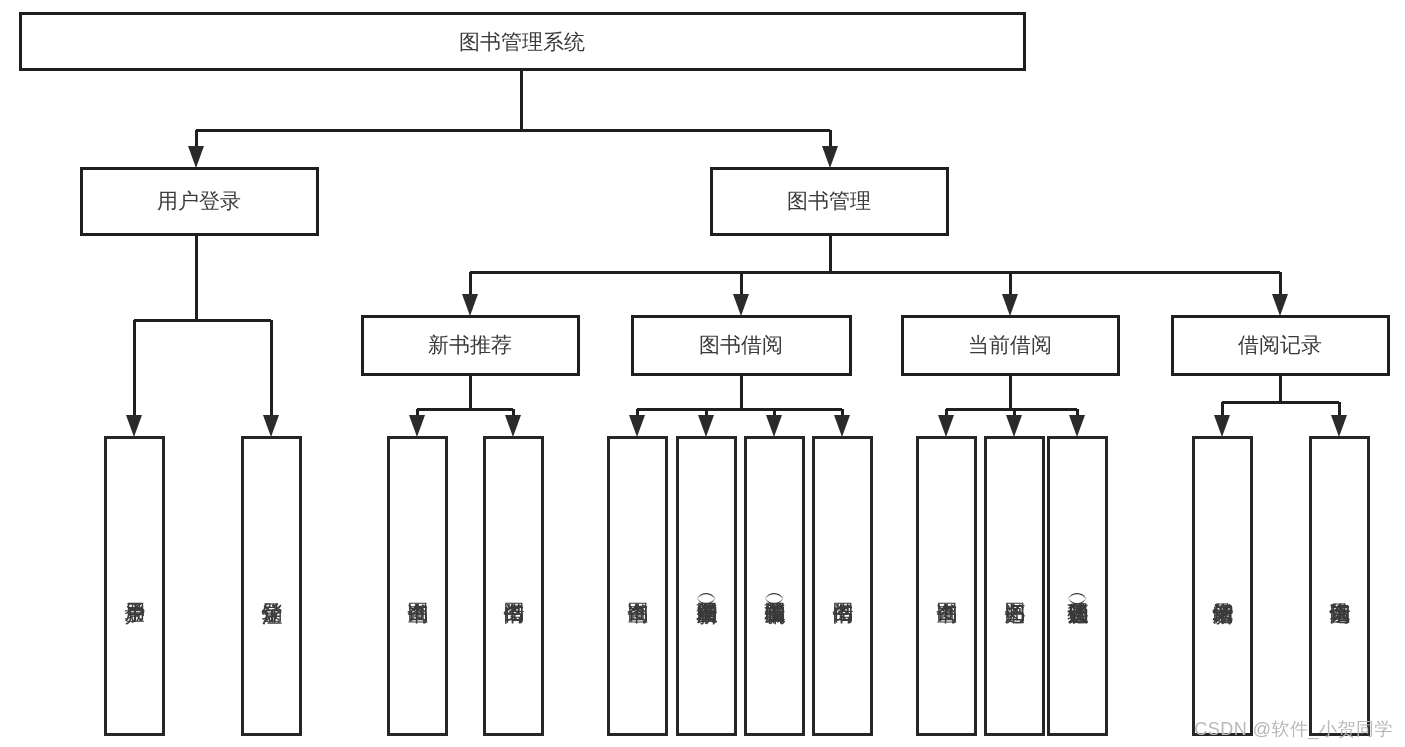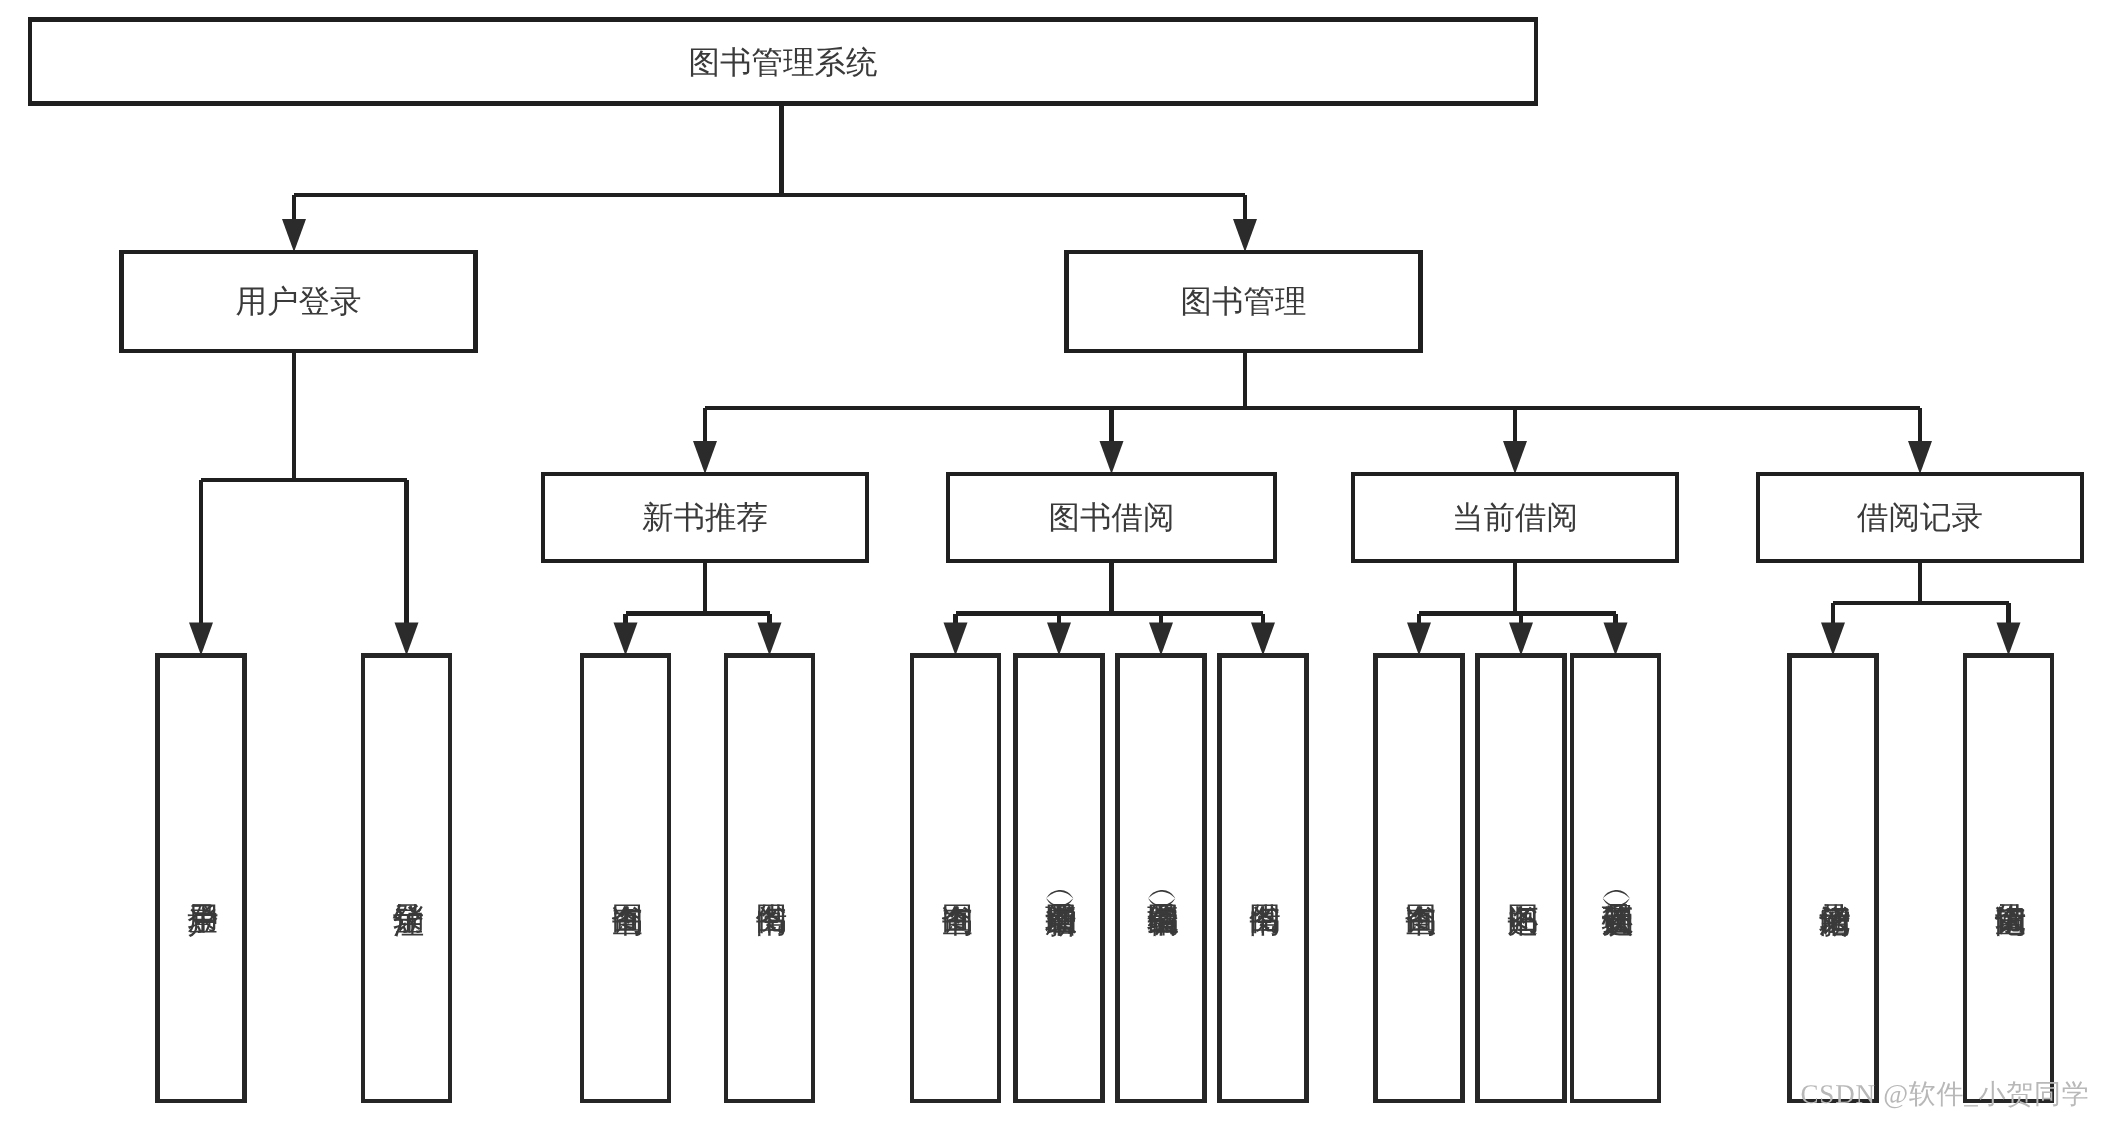--- a/index.html
+++ b/index.html
@@ -63,21 +63,21 @@
     fill: #3a3a3a;
     text-anchor: middle;
     dominant-baseline: middle;
     writing-mode: vertical-rl;
     glyph-orientation-vertical: 0;
   }
   .watermark {
     position: absolute;
     right: 12px;
     bottom: 6px;
-    font-family: Liberation Serif, serif;
+    font-family: Liberation Sans, sans-serif;
     font-size: 18px;
     color: #b8b8b8;
     letter-spacing: 0.5px;
     white-space: nowrap;
     pointer-events: none;
   }
 </style>
 </head>
 <body>
 

